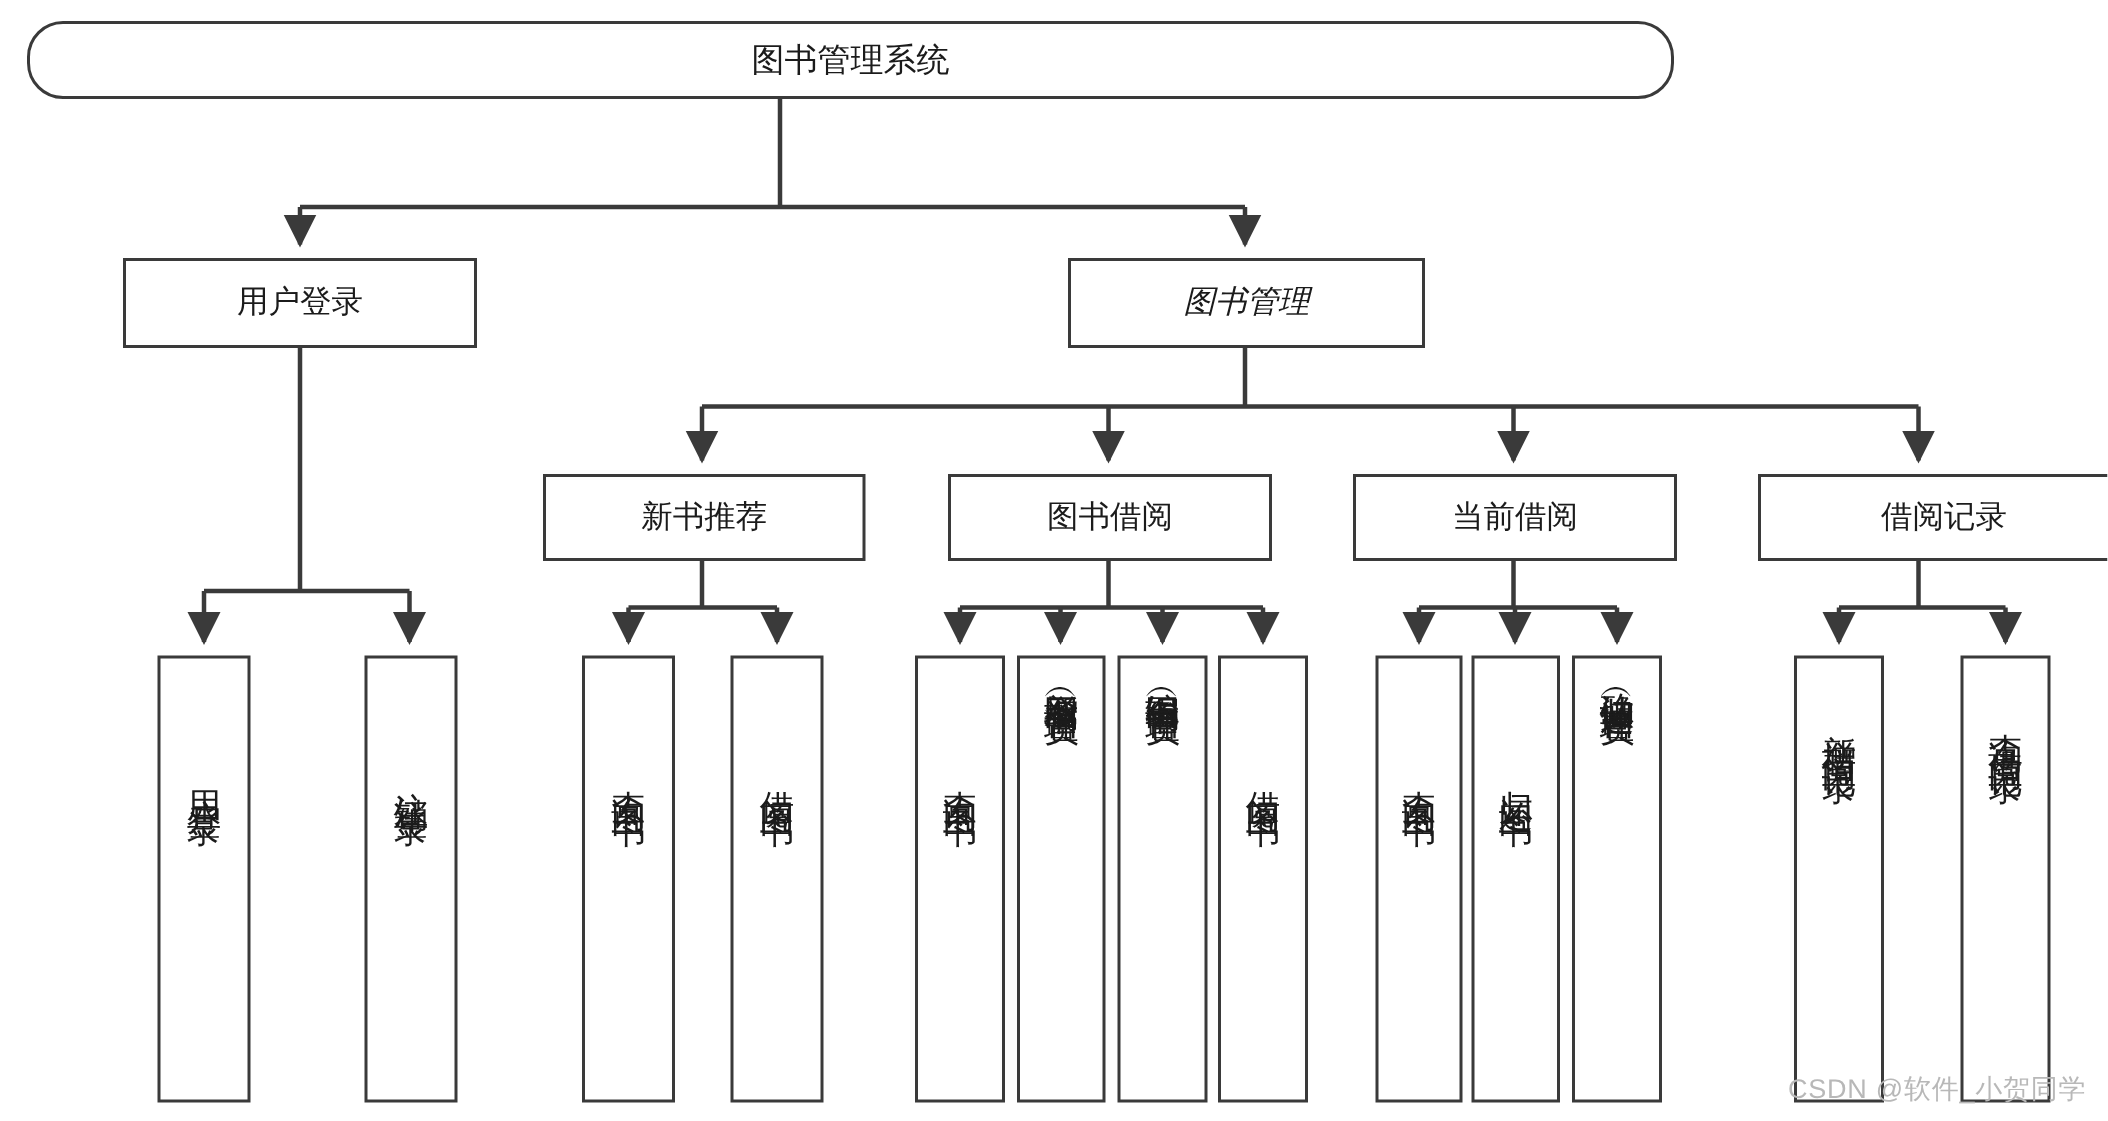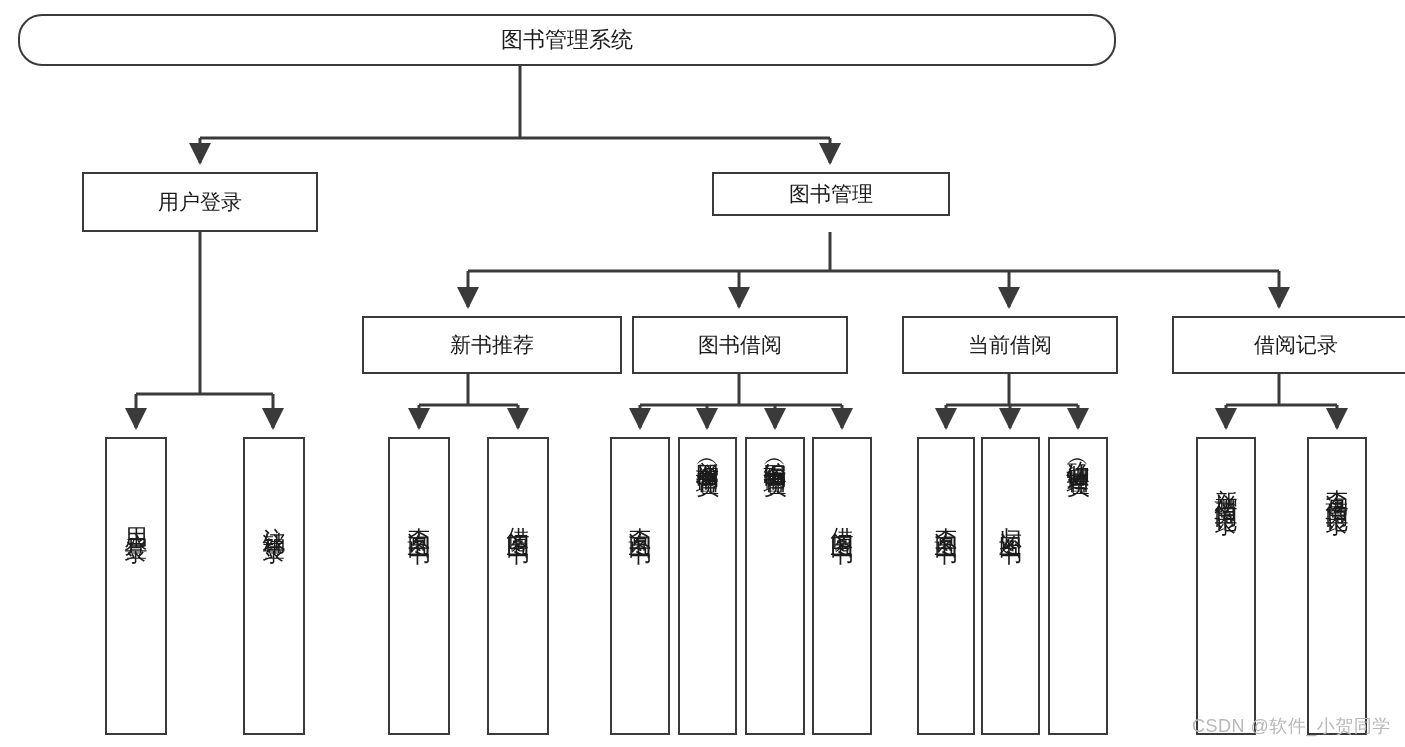--- a/index.html
+++ b/index.html
@@ -133,25 +133,25 @@
     </g>
   </svg>
 
   <div class="node h root" style="left:18px; top:14px; width:1098px; height:52px;border-radius:24px;">
     <span class="node-label">图书管理系统</span>
   </div>
 
   <div class="node h" style="left:82px; top:172px; width:236px; height:60px;">
     <span class="node-label">用户登录</span>
   </div>
-  <div class="node h" style="left:712px; top:172px; width:238px; height:44px;">
+  <div class="node h" style="left:712px; top:172px; width:238px; height:60px;font-style:italic;">
     <span class="node-label">图书管理</span>
   </div>
 
-  <div class="node h" style="left:362px; top:316px; width:260px; height:58px;">
+  <div class="node h" style="left:362px; top:316px; width:215px; height:58px;">
     <span class="node-label">新书推荐</span>
   </div>
   <div class="node h" style="left:902px; top:316px; width:216px; height:58px;">
     <span class="node-label">当前借阅</span>
   </div>
   <div class="node h" style="left:632px; top:316px; width:216px; height:58px;">
     <span class="node-label">图书借阅</span>
   </div>
   <div class="node h" style="left:1172px; top:316px; width:248px; height:58px;">
     <span class="node-label">借阅记录</span>

